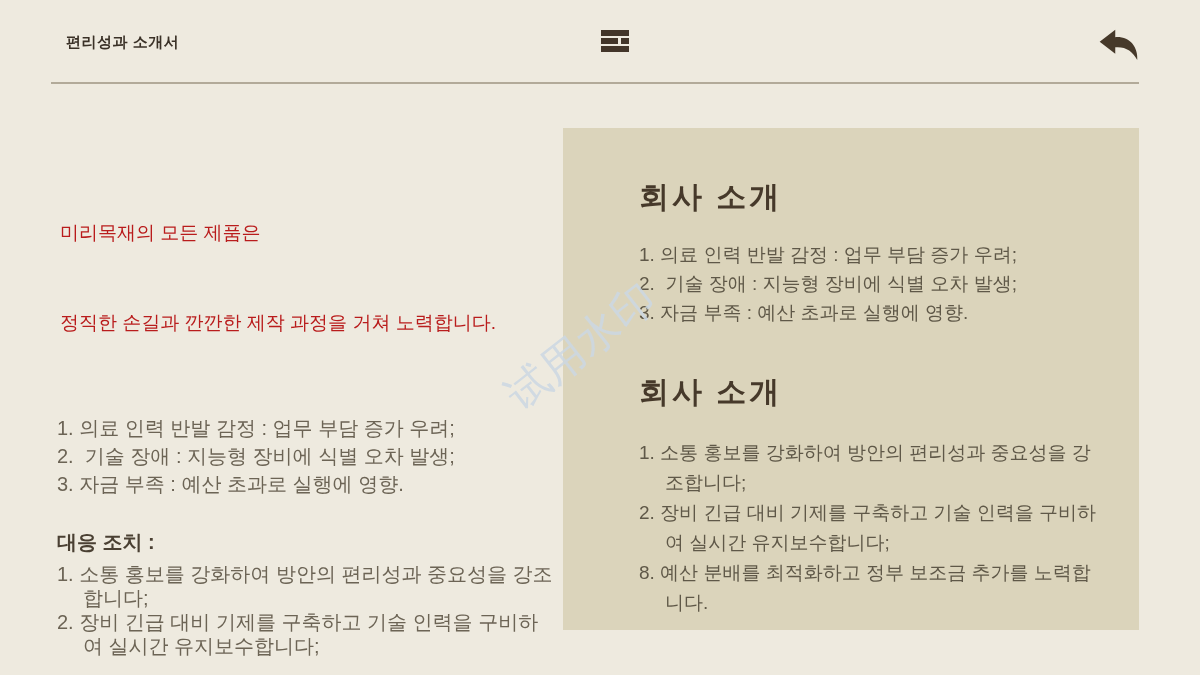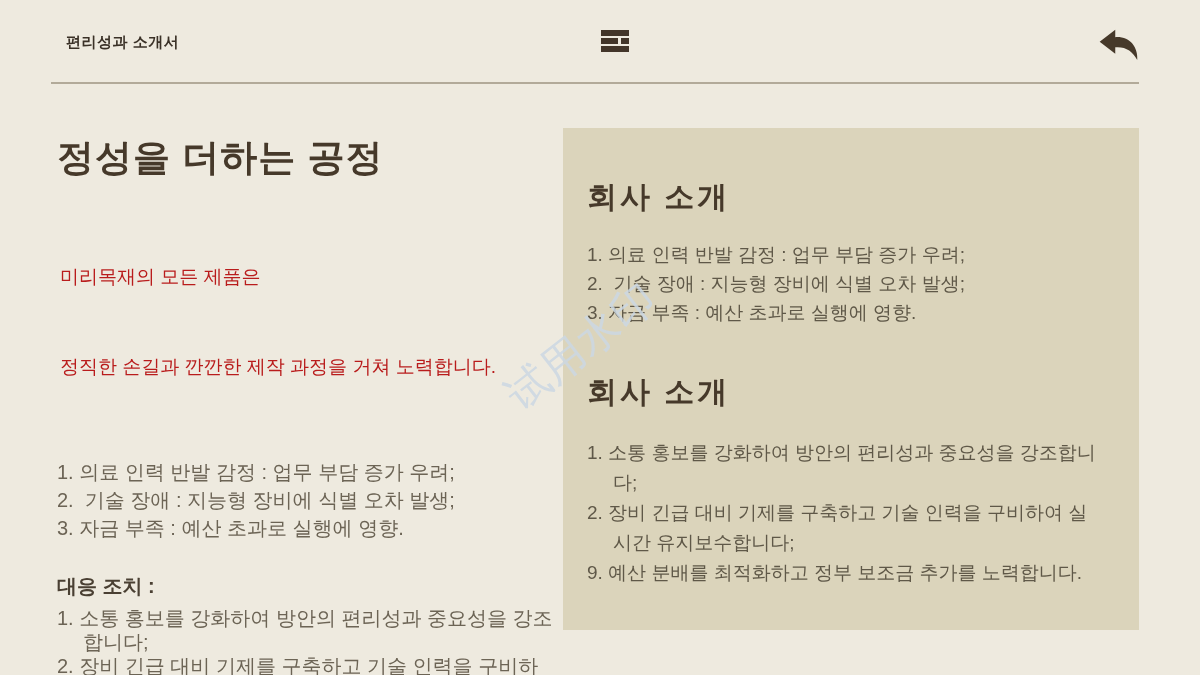--- a/index.html
+++ b/index.html
@@ -70,21 +70,21 @@
     margin-top: 8px;
     font-size: 20px; line-height: 24px; color: #6c6455;
   }
 
   
   .panel {
     position: absolute; left: 563px; top: 128px;
     width: 576px; height: 502px;
     background: #dbd4bb;
     box-sizing: border-box;
-    padding: 50px 40px 0 24px;
+    padding: 50px 40px 0 76px;
   }
   .panel-heading {
     margin: 0; font-size: 30px; line-height: 37px;
     font-weight: 700; color: #46392a; letter-spacing: 3px;
   }
   .panel-heading.second { margin-top: 46px; }
   .panel-list {
     margin-top: 25px;
     font-size: 19px; line-height: 29px; color: #5f5848;
   }
@@ -122,21 +122,20 @@
 
   <div class="back-icon">
     <svg width="42" height="33" viewBox="0 0 44 36" xmlns="http://www.w3.org/2000/svg">
       <path d="M19 2 L2 15 L19 28 L19 21 C30 20 38 25 43 35 C44 21 35 9 19 10 Z" fill="#46392a"></path>
     </svg>
   </div>
 
   <div class="divider"></div>
 
   <section class="left-col">
-    <h1 class="main-title">정성을 더하는 공정</h1>
 
     <div class="subtitle">
       <div>미리목재의 모든 제품은</div>
       <div>정직한 손길과 깐깐한 제작 과정을 거쳐 노력합니다.</div>
     </div>
 
     <div class="issues-list">
       <div class="li">1. 의료 인력 반발 감정 : 업무 부담 증가 우려;</div>
       <div class="li">2.  기술 장애 : 지능형 장비에 식별 오차 발생;</div>
       <div class="li">3. 자금 부족 : 예산 초과로 실행에 영향.</div>
@@ -156,19 +155,19 @@
     <div class="panel-list">
       <div class="li">1. 의료 인력 반발 감정 : 업무 부담 증가 우려;</div>
       <div class="li">2.  기술 장애 : 지능형 장비에 식별 오차 발생;</div>
       <div class="li">3. 자금 부족 : 예산 초과로 실행에 영향.</div>
     </div>
 
     <h2 class="panel-heading second">회사 소개</h2>
     <div class="panel-list second">
       <div class="li">1. 소통 홍보를 강화하여 방안의 편리성과 중요성을 강조합니다;</div>
       <div class="li">2. 장비 긴급 대비 기제를 구축하고 기술 인력을 구비하여 실시간 유지보수합니다;</div>
-      <div class="li">9. 예산 분배를 최적화하고 정부 보조금 추가를 노력합니다.</div>
+      <div class="li">8. 예산 분배를 최적화하고 정부 보조금 추가를 노력합니다.</div>
     </div>
   </section>
 
   <div class="watermark">试用水印</div>
 
 </div>
 
 </body></html>

